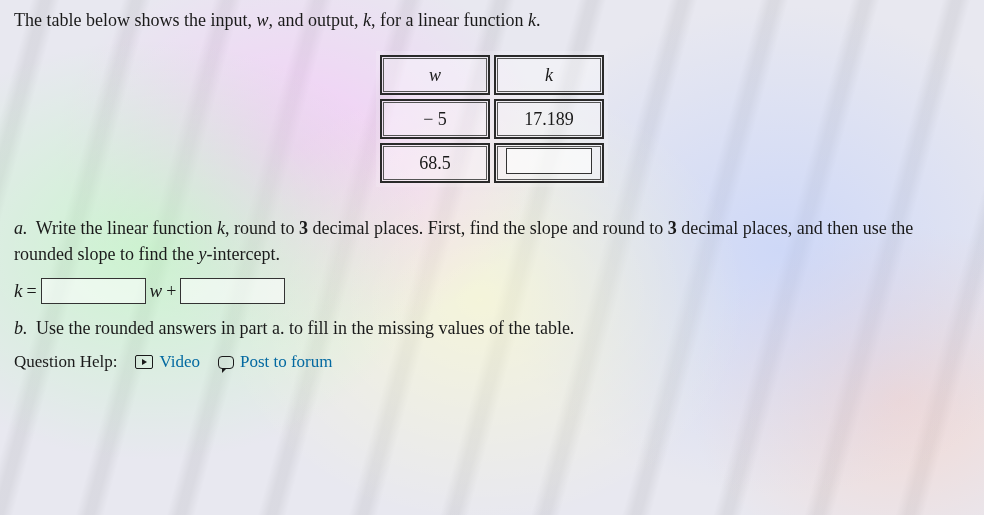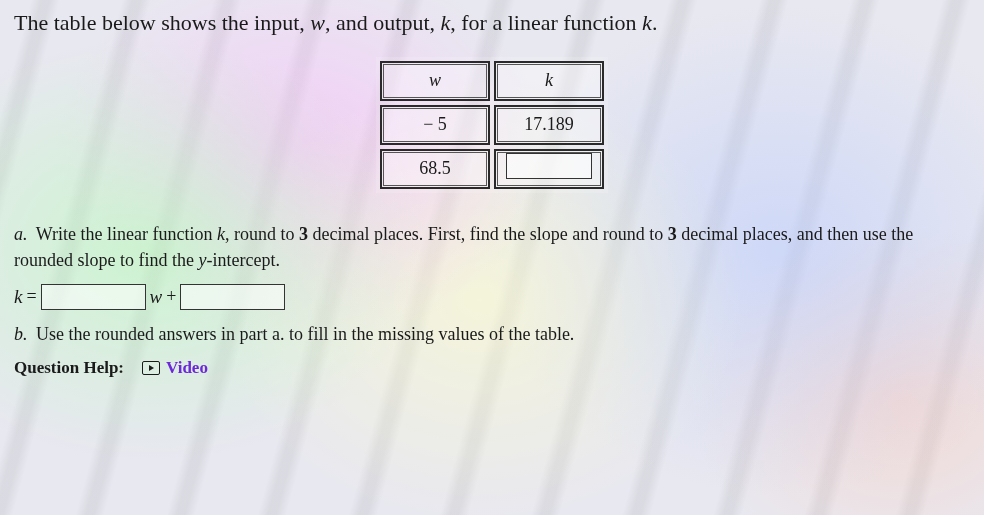--- a/index.html
+++ b/index.html
@@ -19,21 +19,21 @@
         rgba(255,255,255,0.0) 0px,
         rgba(255,255,255,0.0) 30px,
         rgba(0,0,0,0.06) 40px,
         rgba(0,0,0,0.06) 48px,
         rgba(255,255,255,0.0) 58px,
         rgba(255,255,255,0.0) 88px),
       #e8e8f0;
     padding: 0;
   }
   .content { padding: 8px 14px 0 14px; }
-  .prompt { font-size: 22px; line-height: 1.4; }
+  .prompt { font-size: 18px; line-height: 1.4; }
   .ital { font-style: italic; font-family: 'Times New Roman', serif; }
 
   .tbl-wrap { display: flex; justify-content: center; margin: 18px 0 28px 0; }
   table.data {
     border-collapse: separate;
     border-spacing: 4px;
     background: rgba(255,255,255,0.15);
   }
   table.data th, table.data td {
     border: 2px solid #2a2a2a;
@@ -63,22 +63,22 @@
   .eq-row { display: flex; align-items: center; gap: 4px; margin: 6px 0 10px 0; }
   .eq-row .ital { font-size: 19px; }
   .inline-input {
     display: inline-block;
     width: 105px;
     height: 26px;
     border: 1px solid #333;
     background: rgba(255,255,255,0.55);
   }
 
-  .help-row { display: flex; align-items: center; gap: 18px; margin-top: 10px; font-size: 17px; font-weight: bold; }
-  .help-link { display: inline-flex; align-items: center; gap: 6px; color: #6d28d9; text-decoration: none; cursor: pointer; }
+  .help-row { display: flex; align-items: center; gap: 18px; margin-top: 10px; font-size: 17px; }
+  .help-link { display: inline-flex; align-items: center; gap: 6px; color: #0369a1; text-decoration: none; cursor: pointer; }
   .icon-box {
     display: inline-flex;
     width: 18px; height: 14px;
     border: 1.5px solid #1a1a1a;
     border-radius: 2px;
     align-items: center; justify-content: center;
   }
   .tri {
     width: 0; height: 0;
     border-left: 5px solid #1a1a1a;
@@ -151,16 +151,20 @@
     </p>
 
     <div class="help-row">
       <span>Question Help:</span>
       <a class="help-link">
         <span class="icon-box">
             <span class="tri"></span>
           </span>
         <span>Video</span>
       </a>
+      <a class="help-link">
+        <span class="bubble"></span>
+        <span>Post to forum</span>
+      </a>
     </div>
   </div>
 
 </div>
 
 </body></html>

